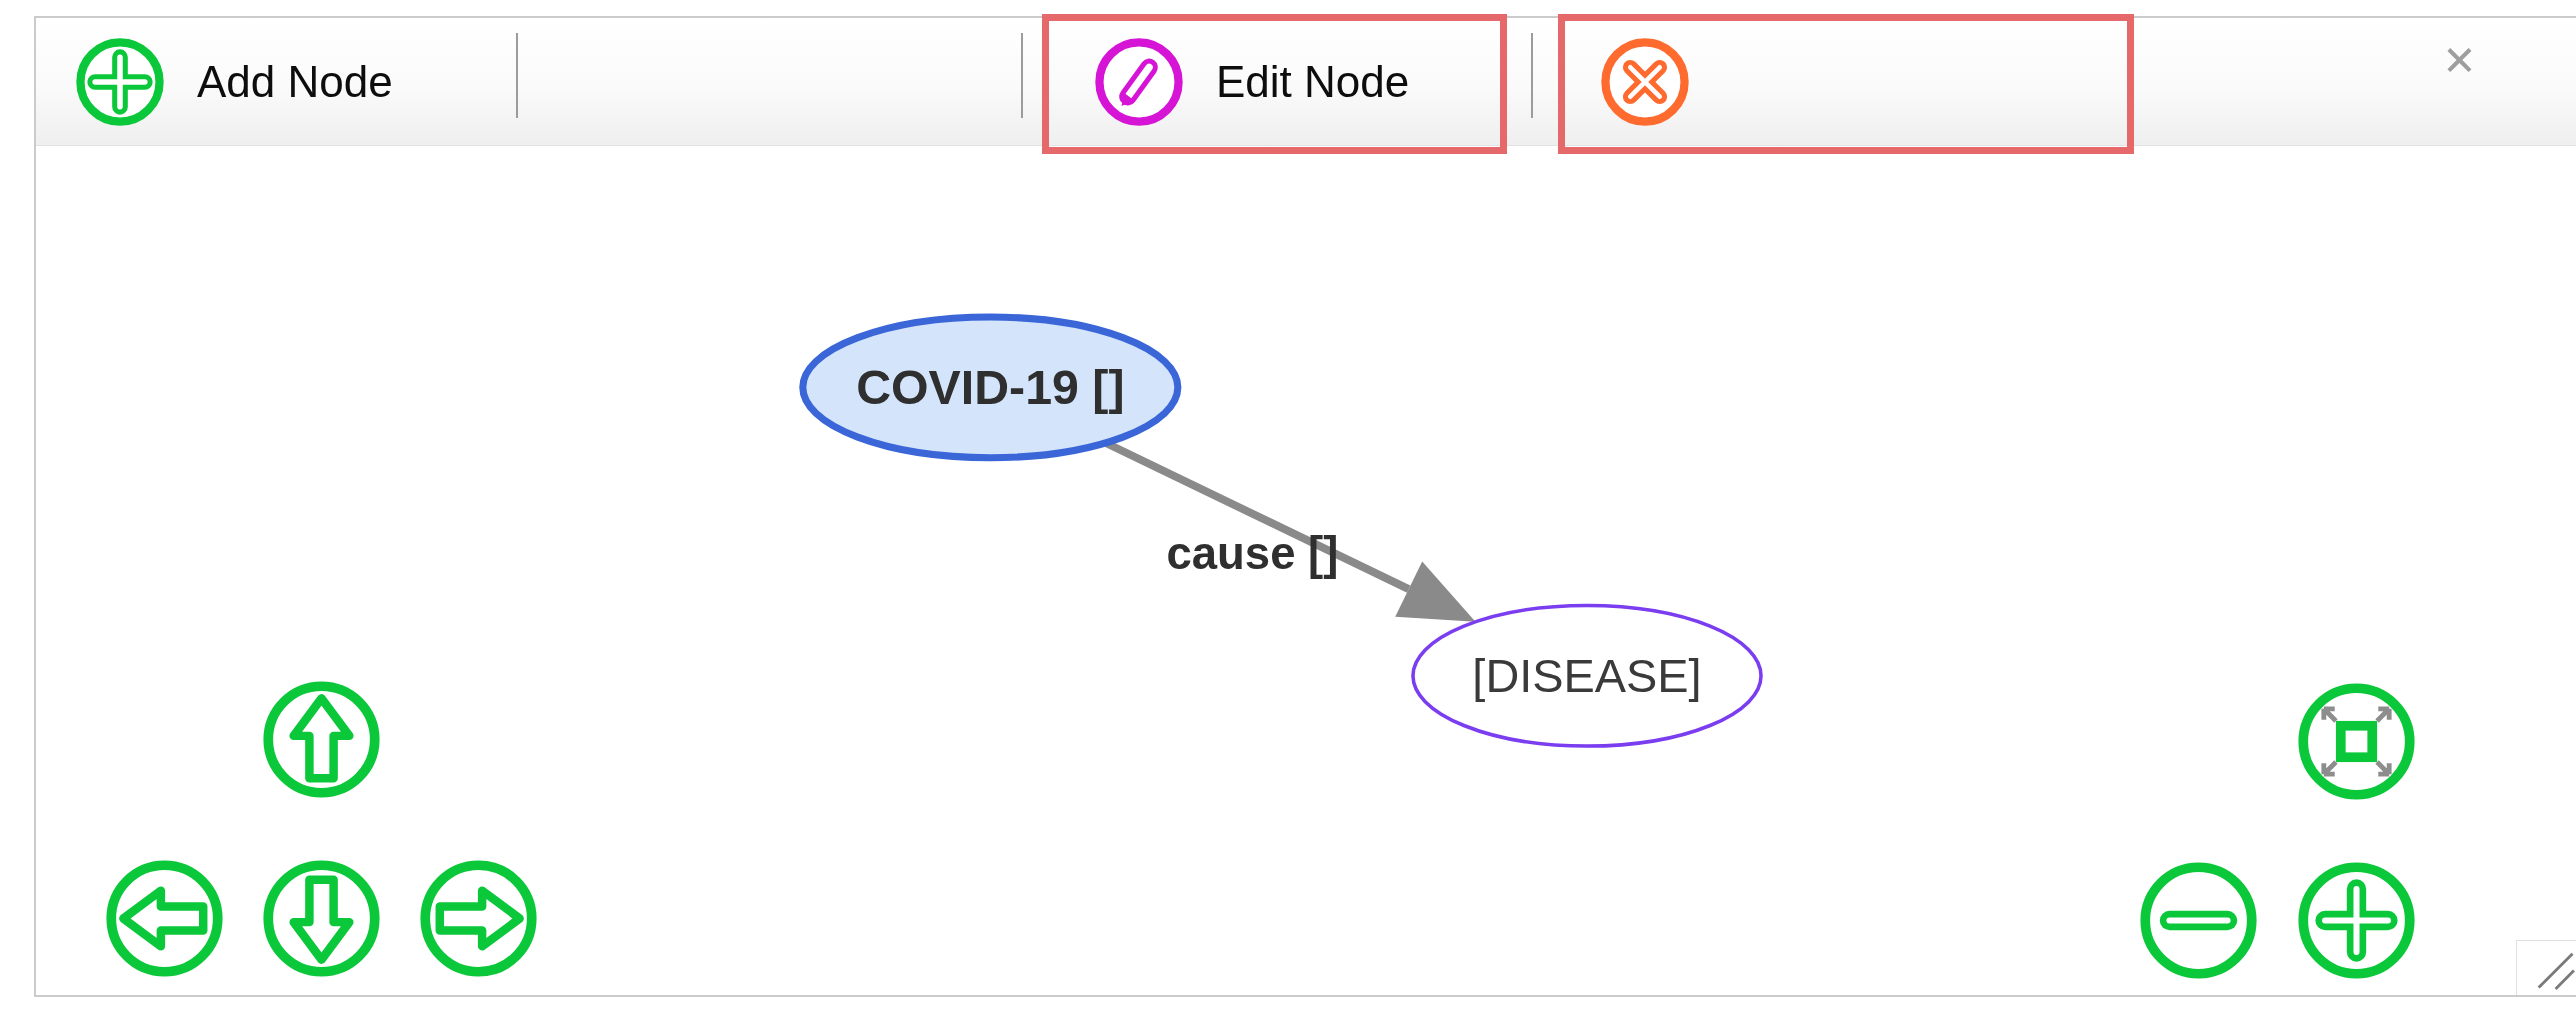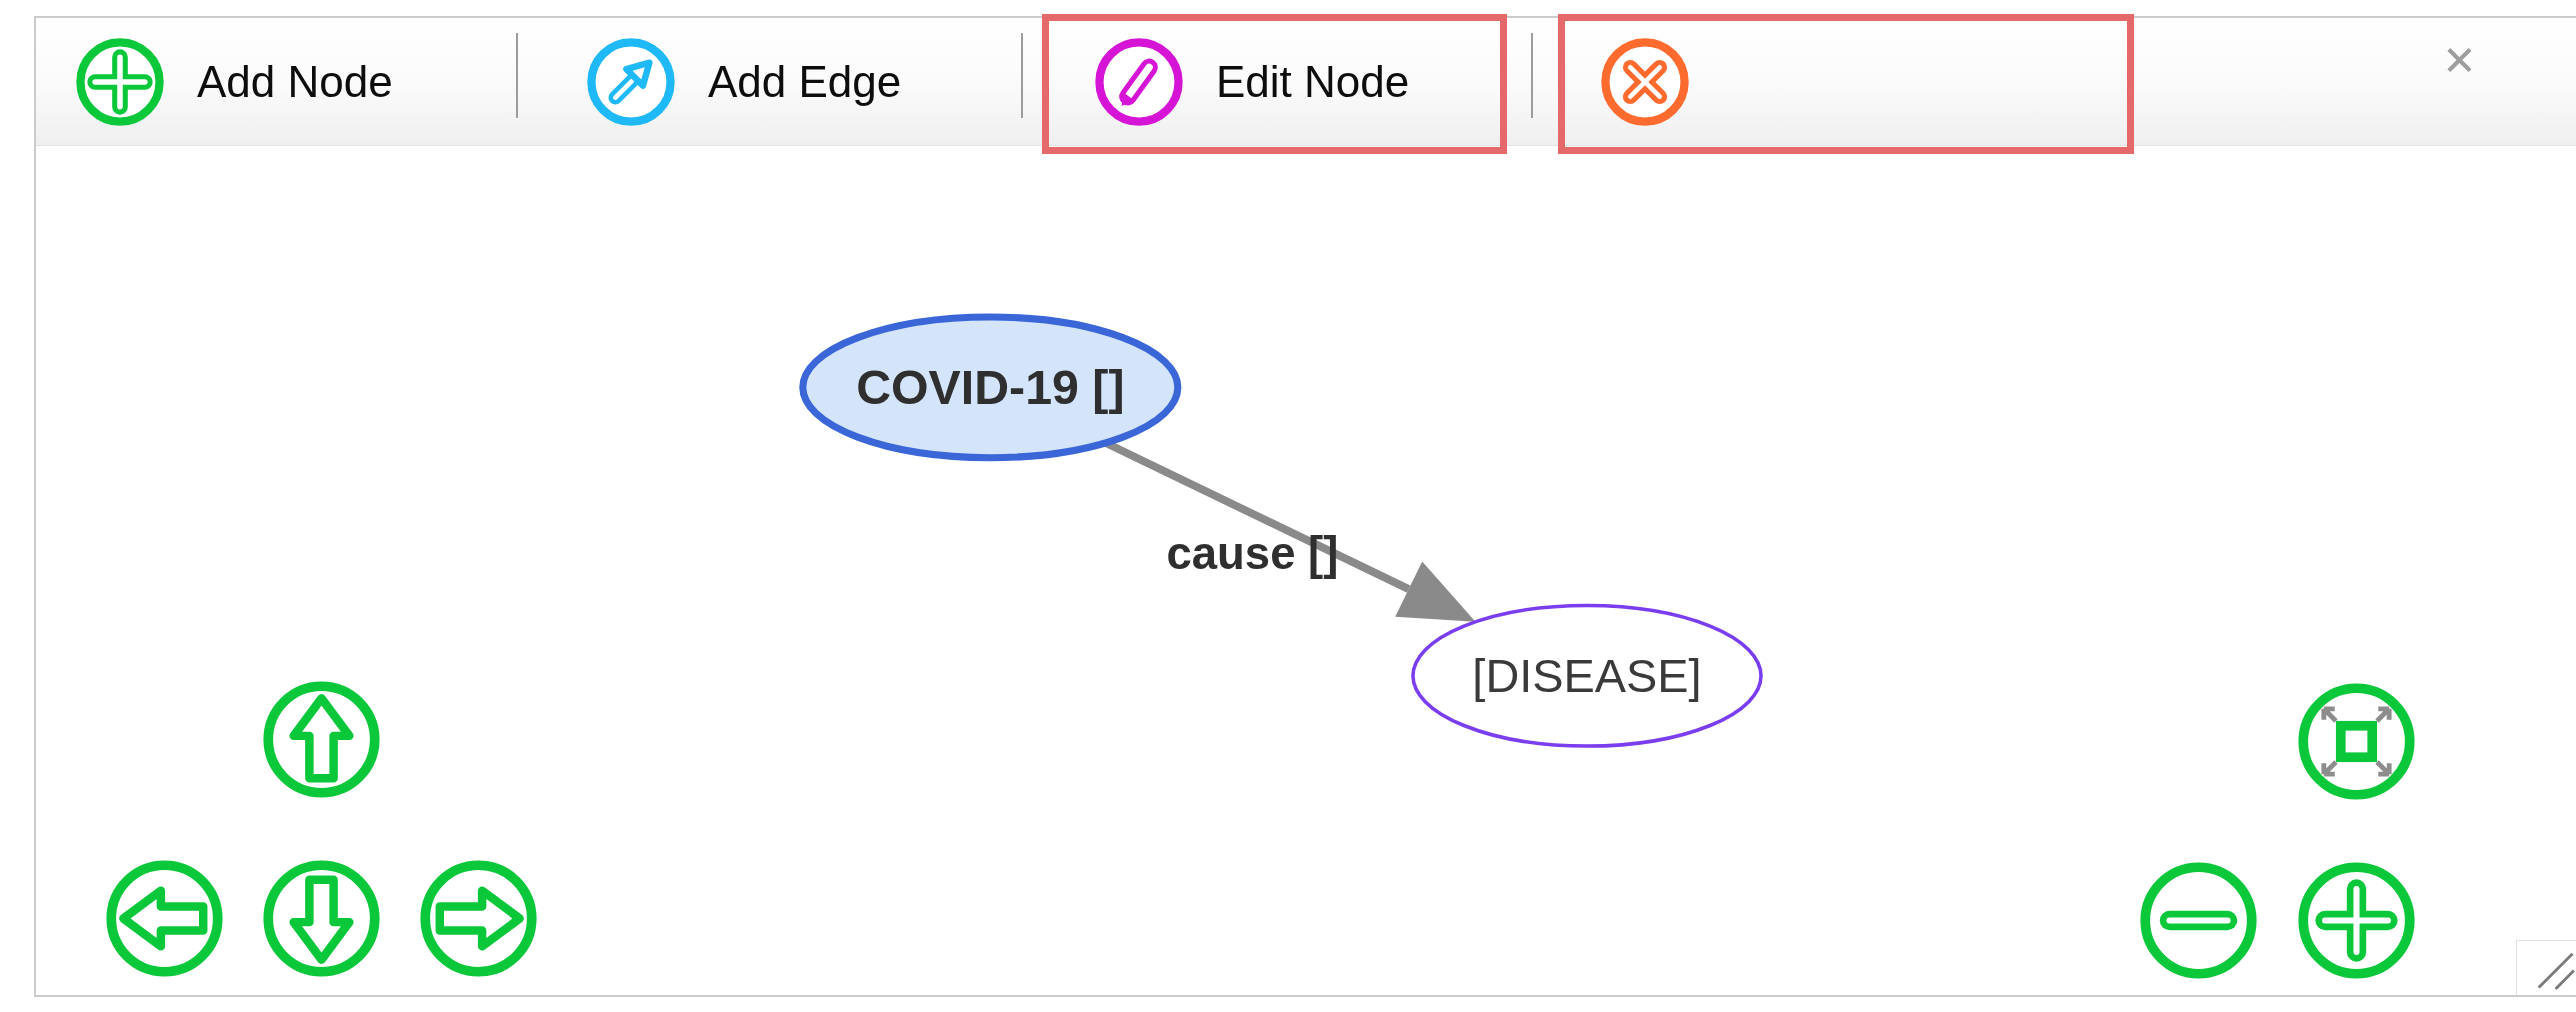--- a/index.html
+++ b/index.html
@@ -61,29 +61,20 @@
       <svg class="icon" viewBox="0 0 100 100" style="color: rgb(11, 199, 58);">
         <circle cx="50" cy="50" r="43" fill="#ffffff" stroke="currentColor" stroke-width="9"></circle>
         <path d="M50 23 L50 77 M23 50 L77 50" fill="none" stroke="currentColor" stroke-width="17" stroke-linecap="round"></path>
         <path d="M50 23 L50 77 M23 50 L77 50" fill="none" stroke="#ffffff" stroke-width="6" stroke-linecap="round"></path>
       </svg>
       <span class="lbl" style="color: rgb(13, 13, 13);">Add Node</span>
     </button>
 
     <div class="tb-sep" style="left:480px"></div>
 
-    <button class="tb-btn" style="left:549px">
-      <svg class="icon" viewBox="0 0 100 100" style="color: rgb(31, 185, 247);">
-        <circle cx="50" cy="50" r="43" fill="#ffffff" stroke="currentColor" stroke-width="9"></circle>
-        <path d="M33 67 L56 44" fill="none" stroke="currentColor" stroke-width="15" stroke-linecap="round"></path>
-        <path d="M33 67 L56 44" fill="none" stroke="#ffffff" stroke-width="5" stroke-linecap="round"></path>
-        <path d="M45 36 L70 29 L63 54 Z" fill="#ffffff" stroke="currentColor" stroke-width="7" stroke-linejoin="round"></path>
-      </svg>
-      <span class="lbl" style="color: rgb(13, 13, 13);">Add Edge</span>
-    </button>
 
     <div class="tb-sep" style="left:985px"></div>
 
     <button class="tb-btn" style="left:1057px">
       <svg class="icon" viewBox="0 0 100 100" style="color: rgb(214, 20, 214);">
         <circle cx="50" cy="50" r="43" fill="#ffffff" stroke="currentColor" stroke-width="9"></circle>
         <path d="M38 66 L61 34" fill="none" stroke="currentColor" stroke-width="19" stroke-linecap="round"></path>
         <path d="M38 66 L61 34" fill="none" stroke="#ffffff" stroke-width="8" stroke-linecap="round"></path>
         <path d="M31 76 L34 62 L45 70 Z" fill="currentColor"></path>
       </svg>

